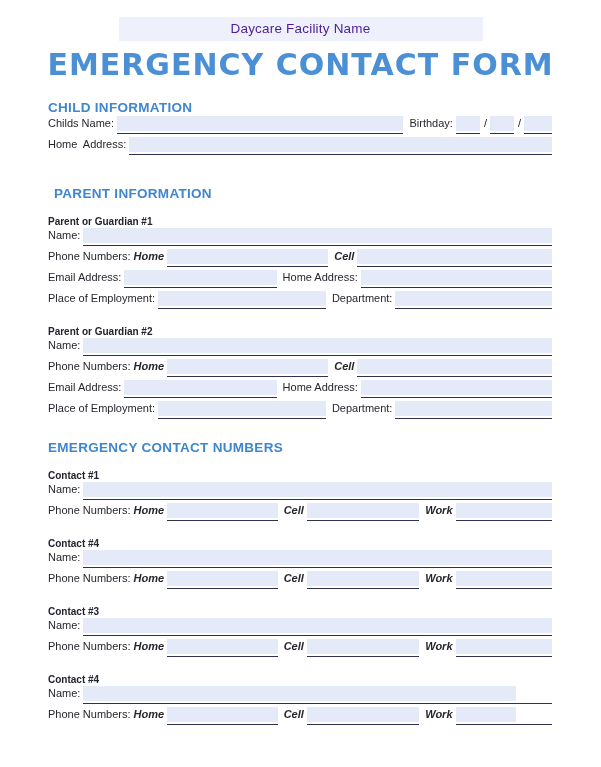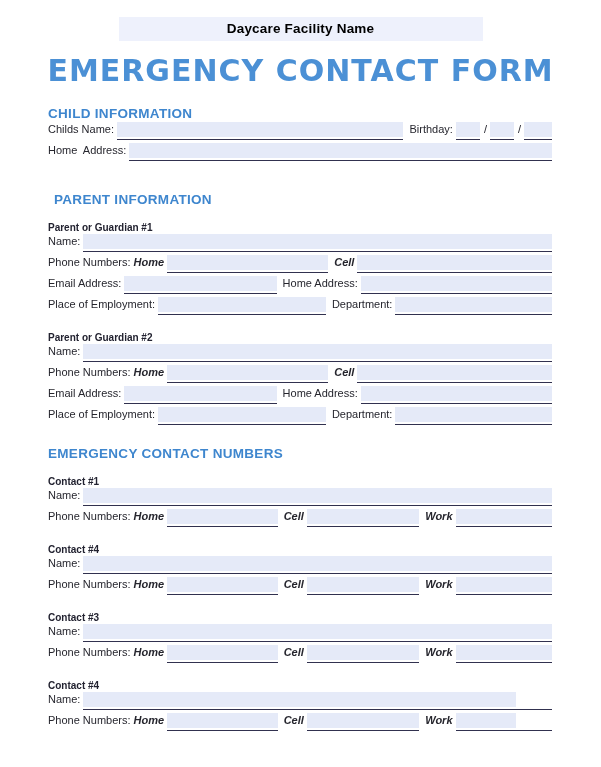--- a/index.html
+++ b/index.html
@@ -2,25 +2,25 @@
 <html><head>
 <meta charset="utf-8">
 <style>
   html,body{margin:0;padding:0;background:#ffffff;}
   .page{
     position:relative;width:601px;height:767px;background:#ffffff;
     font-family:"Liberation Sans",sans-serif;color:#26262e;overflow:hidden;
   }
   .band{
     width:364px;margin:17px auto 0;height:24px;line-height:24px;
-    background:#eef1fc;color:#000000;font-weight:bold;font-size:13.5px;
+    background:#eef1fc;color:#4c1d95;font-weight:normal;font-size:13.5px;
     text-align:center;letter-spacing:0.2px;
   }
   .title{
-    margin:11px 0 0;text-align:center;color:#4b90d5;
+    margin:5px 0 0;text-align:center;color:#4b90d5;
     font-family:"DejaVu Sans","Liberation Sans",sans-serif;
     font-size:30px;font-weight:900;letter-spacing:1px;line-height:38px;
   }
   .content{padding:0 48px;}
   .sec-h{
     margin-top:16px;font-size:13.5px;font-weight:bold;color:#3e86ce;
     letter-spacing:0.3px;line-height:16px;
   }
   .mt20{margin-top:28px;padding-left:6px;}
   .mt18{margin-top:18px;}

